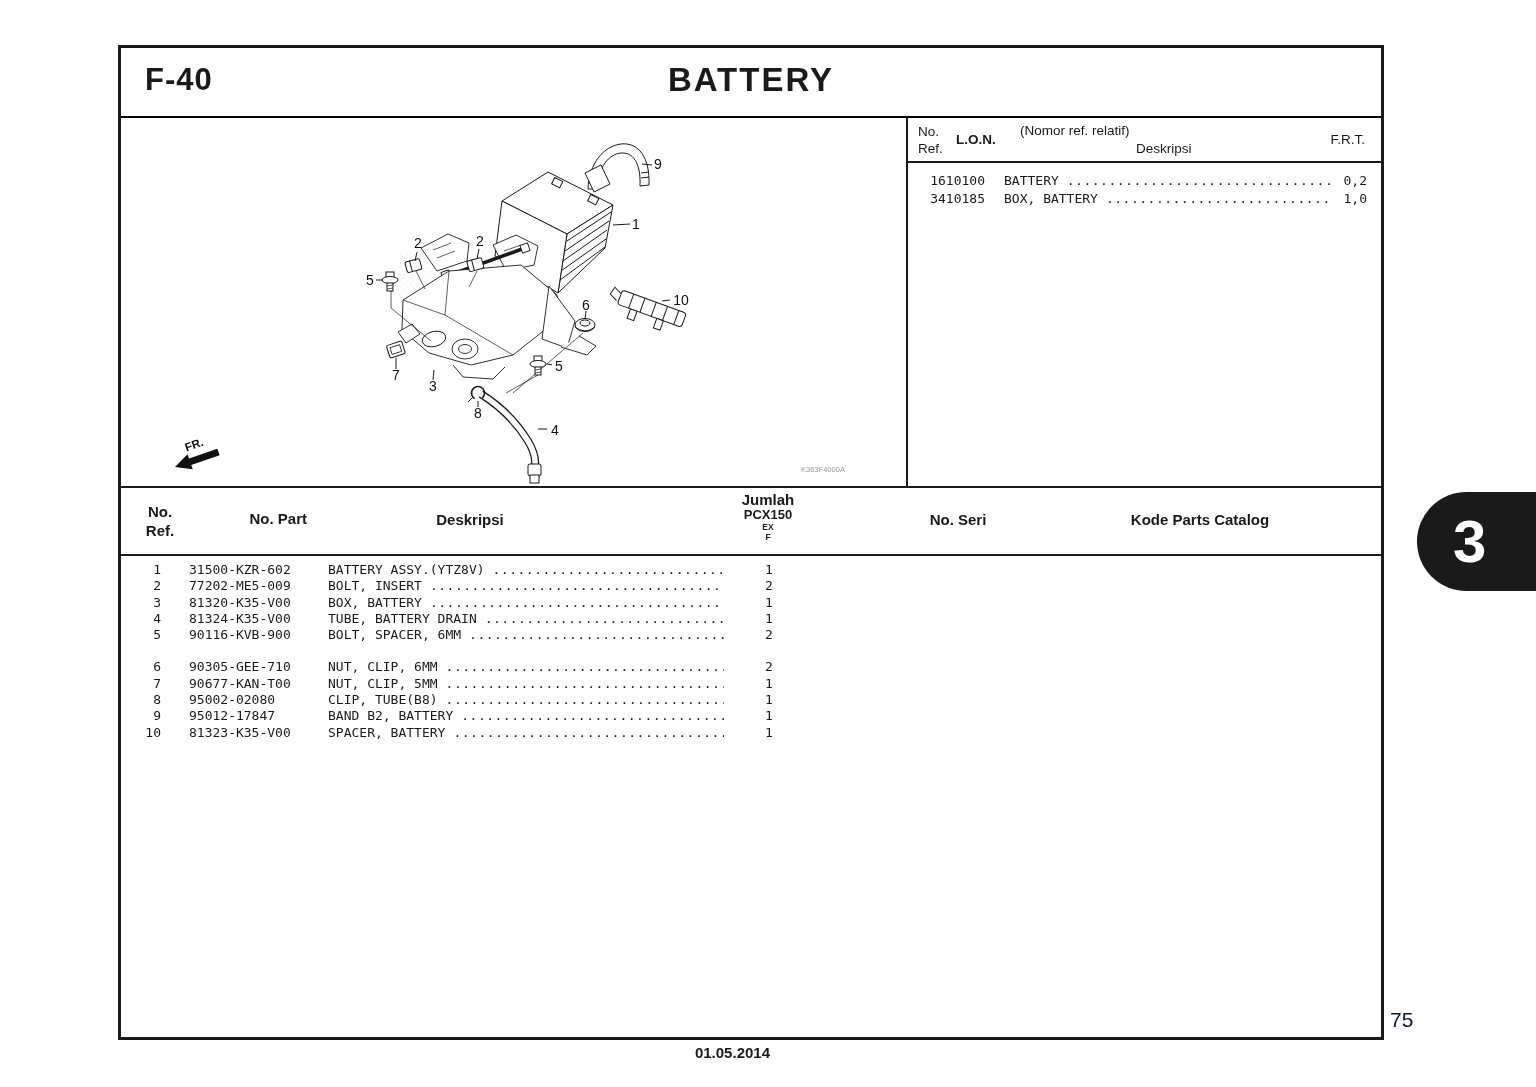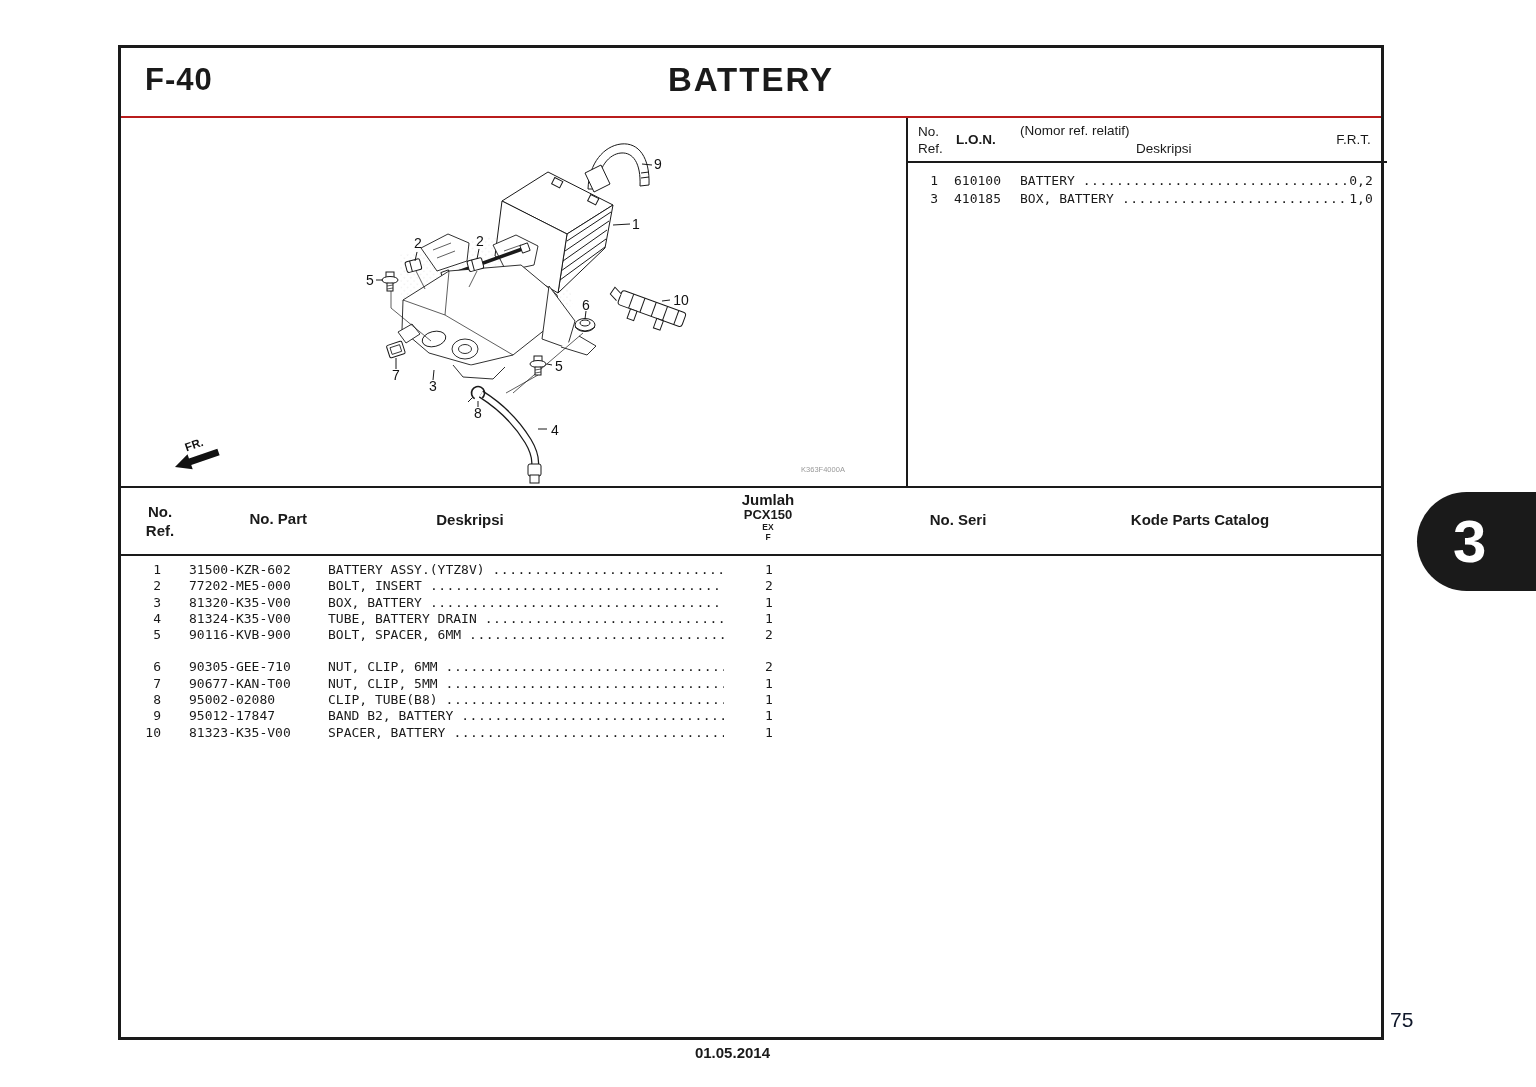--- a/index.html
+++ b/index.html
@@ -8,21 +8,21 @@
     width:1536px; height:1087px; position:relative;
     font-family:"Liberation Sans", sans-serif; color:#1a1a1a;
     overflow:hidden;
   }
   .main-box {
     position:absolute; left:118px; top:45px; width:1266px; height:995px;
     border:3px solid #1a1a1a; display:flex; flex-direction:column; background:#fff;
   }
   
   .fig-header {
-    height:70px; border-bottom:2px solid #b91c1c; position:relative; flex:0 0 auto;
+    height:70px; border-bottom:2px solid #000000; position:relative; flex:0 0 auto;
   }
   .fig-code {
     position:absolute; left:24px; top:14px; font-size:31px; font-weight:bold; letter-spacing:1px;
   }
   .fig-title {
     position:absolute; left:0; right:0; top:13px; text-align:center;
     font-size:33px; font-weight:bold; letter-spacing:2px;
   }
   
   .upper { height:368px; flex:0 0 auto; display:flex; }
@@ -33,21 +33,21 @@
   .rh-lon  { position:absolute; left:48px;  top:14px;font-weight:bold; }
   .rh-nomor{ position:absolute; left:112px; top:5px;  }
   .rh-desk { position:absolute; left:228px; top:23px; }
   .rh-frt  { position:absolute; right:16px; top:14px; }
   .ref-rows { padding-top:10px; }
   .ref-row {
     display:flex; align-items:baseline; height:18px; padding:0 14px 0 10px;
     font-family:"DejaVu Sans Mono", monospace; font-size:13px; white-space:nowrap;
   }
   .ref-row .r-ref  { width:20px; text-align:right; }
-  .ref-row .r-lon  { margin-left:16px; width:50px; }
+  .ref-row .r-lon  { width:50px; }
   .ref-row .r-desc { margin-left:16px; }
   .ref-row .dots   { margin-left:8px; letter-spacing:0.5px;}
   .ref-row .r-frt  { margin-left:auto; }
   
   .parts-head {
     height:70px; flex:0 0 auto; border-top:2px solid #1a1a1a; border-bottom:2px solid #1a1a1a;
     position:relative; font-weight:bold; font-size:15px;
   }
   .ph-ref   { position:absolute; left:14px;  top:14px; width:50px;  text-align:center; line-height:19px; }
   .ph-part  { position:absolute; left:66px;  top:22px; width:120px; text-align:right; }
@@ -300,21 +300,21 @@
 
   <div class="parts-body">
     <div class="p-row">
       <span class="c-ref">1</span>
       <span class="c-part">31500-KZR-602</span>
       <span class="c-desc"><span>BATTERY ASSY.(YTZ8V)</span><span class="dots">............................</span></span>
       <span class="c-qty">1</span>
     </div>
     <div class="p-row">
       <span class="c-ref">2</span>
-      <span class="c-part">77202-ME5-000</span>
+      <span class="c-part">77202-ME5-009</span>
       <span class="c-desc"><span>BOLT, INSERT</span><span class="dots">....................................</span></span>
       <span class="c-qty">2</span>
     </div>
     <div class="p-row">
       <span class="c-ref">3</span>
       <span class="c-part">81320-K35-V00</span>
       <span class="c-desc"><span>BOX, BATTERY</span><span class="dots">....................................</span></span>
       <span class="c-qty">1</span>
     </div>
     <div class="p-row">

